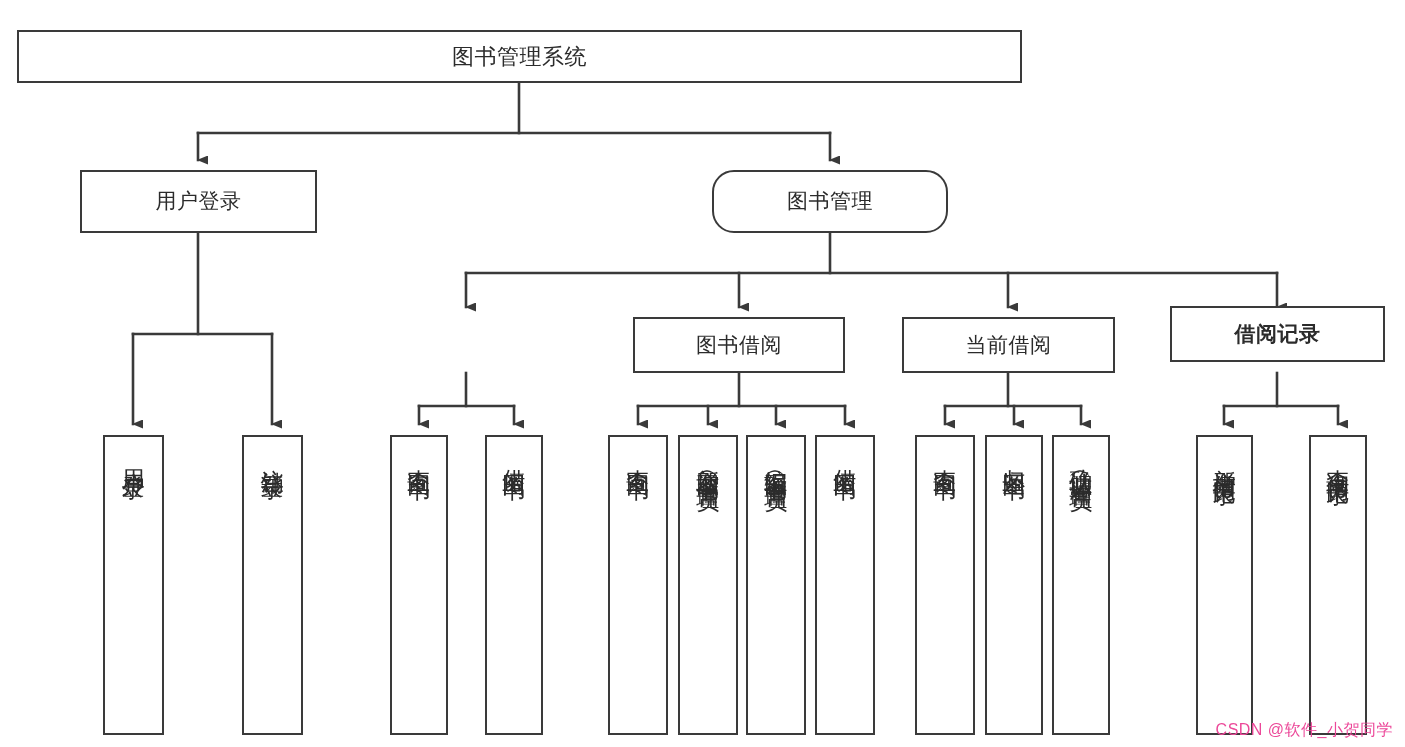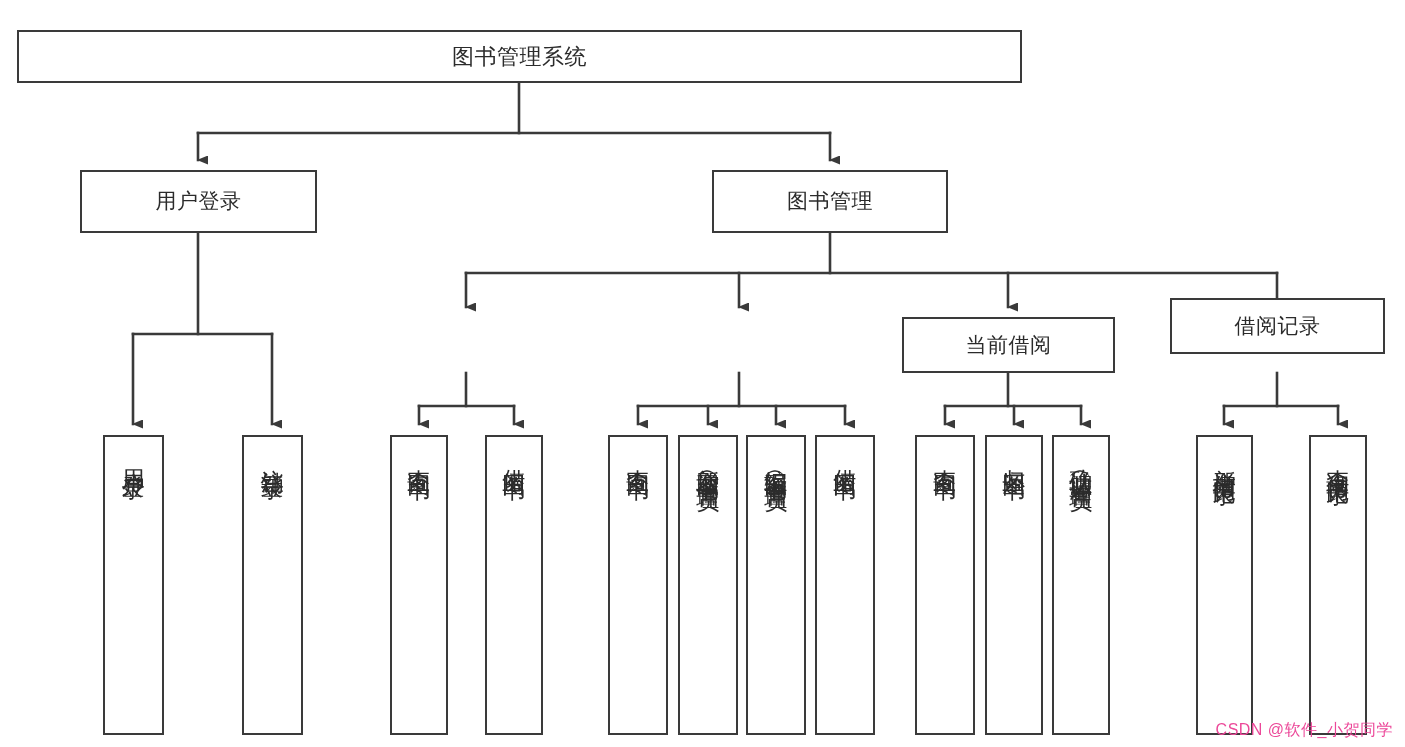--- a/index.html
+++ b/index.html
@@ -130,28 +130,31 @@
     </g>
   </svg>
 
   <div class="node root horizontal" style="left:17px; top:14px; width:1005px; height:53px;margin-top:16px;">
     <span class="node-label">图书管理系统</span>
   </div>
 
   <div class="node horizontal" style="left:80px; top:170px; width:237px; height:63px;">
     <span class="node-label">用户登录</span>
   </div>
-  <div class="node horizontal" style="left:712px; top:170px; width:236px; height:63px;">
+  <div class="node horizontal" style="left:712px; top:170px; width:236px; height:63px;border-radius:22px;">
     <span class="node-label">图书管理</span>
   </div>
 
+  <div class="node horizontal" style="left:633px; top:317px; width:212px; height:56px;">
+    <span class="node-label">图书借阅</span>
+  </div>
   <div class="node horizontal" style="left:902px; top:317px; width:213px; height:56px;">
     <span class="node-label">当前借阅</span>
   </div>
-  <div class="node horizontal" style="left:1170px; top:298px; width:215px; height:56px;">
+  <div class="node horizontal" style="left:1170px; top:306px; width:215px; height:56px;font-weight:bold;">
     <span class="node-label">借阅记录</span>
   </div>
 
   <div class="node vertical" style="left:103px; top:435px; width:61px; height:300px;">
     <span class="node-label">用户登录</span>
   </div>
   <div class="node vertical" style="left:242px; top:435px; width:61px; height:300px;">
     <span class="node-label">注销登录</span>
   </div>
 

